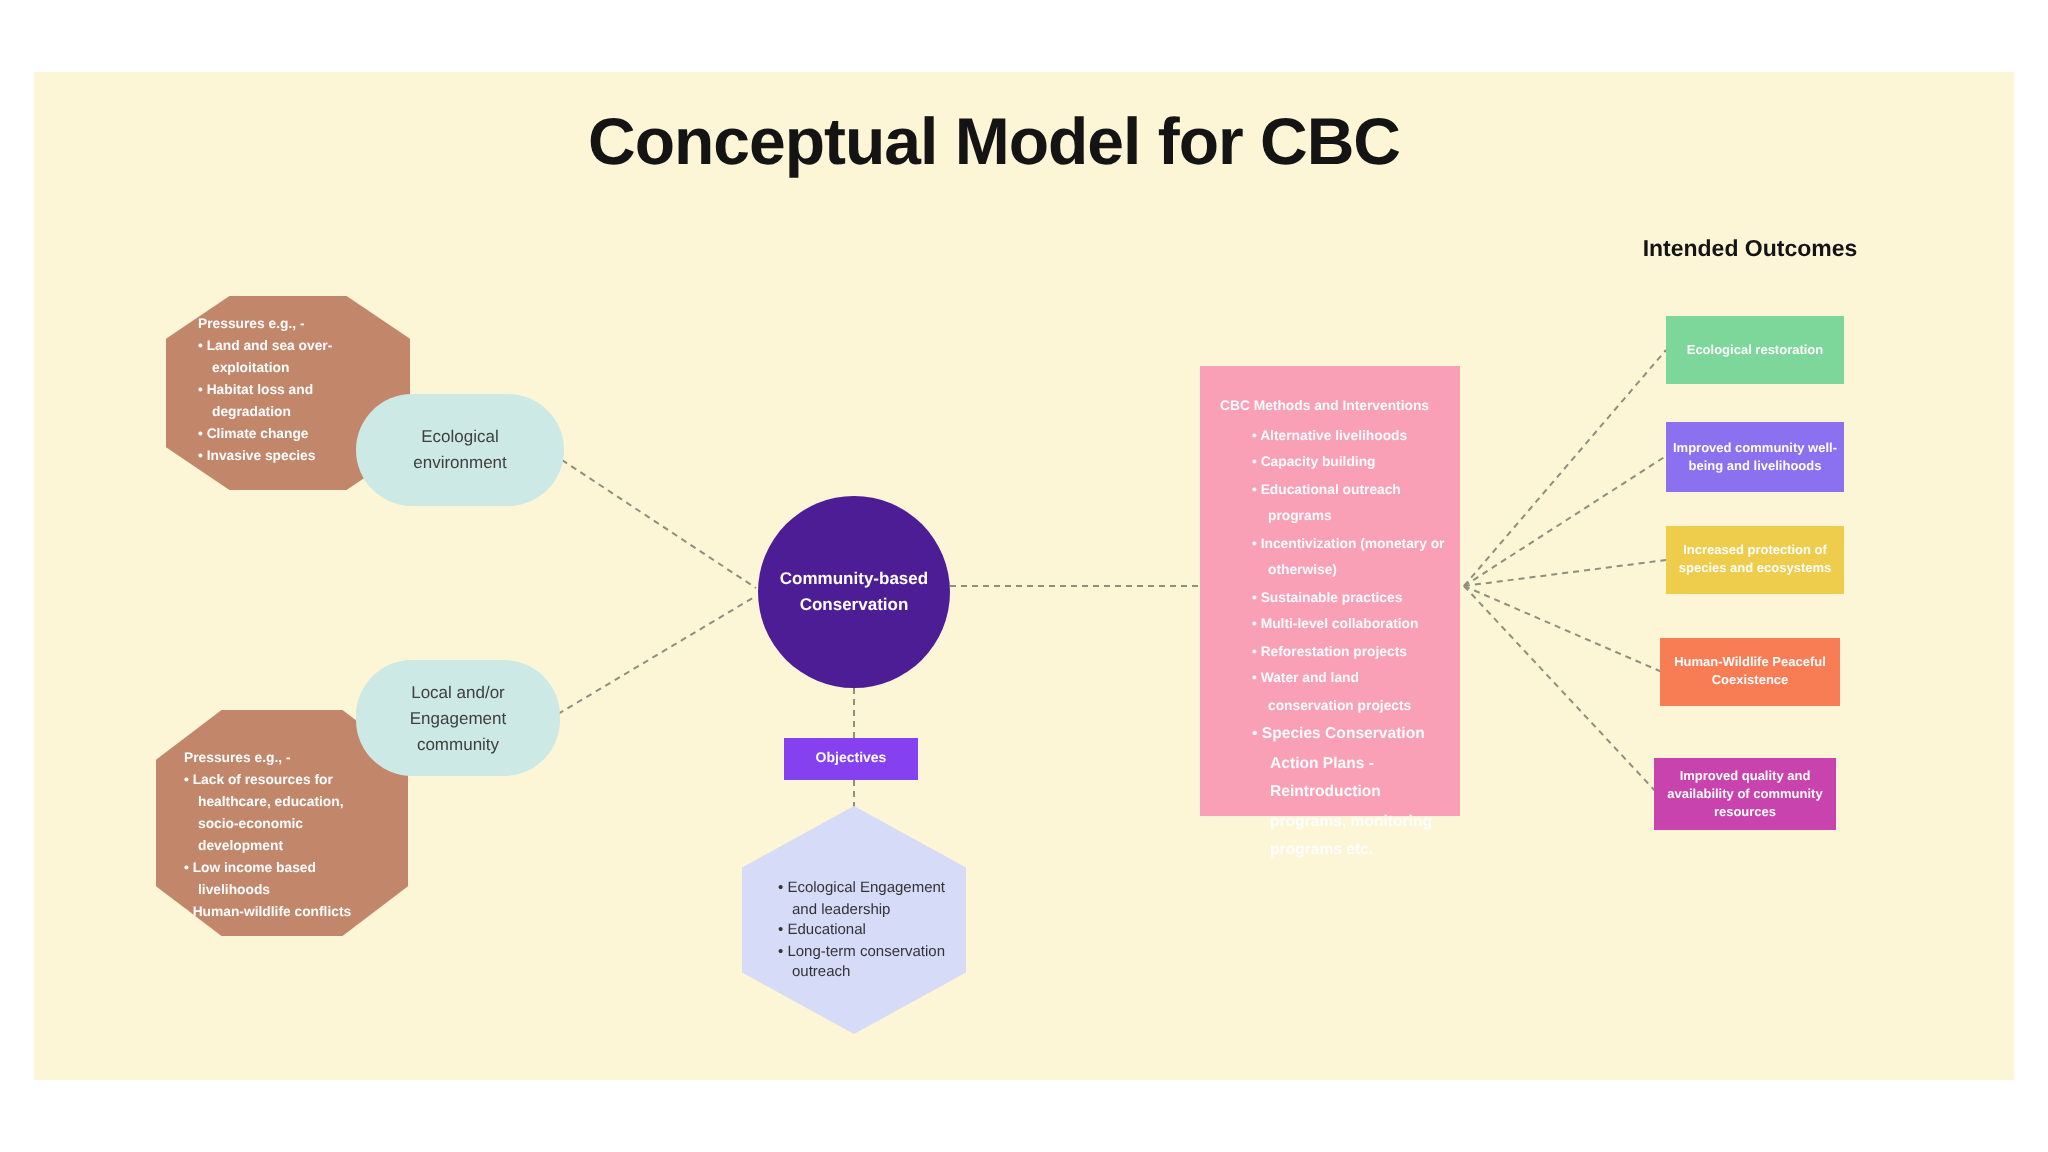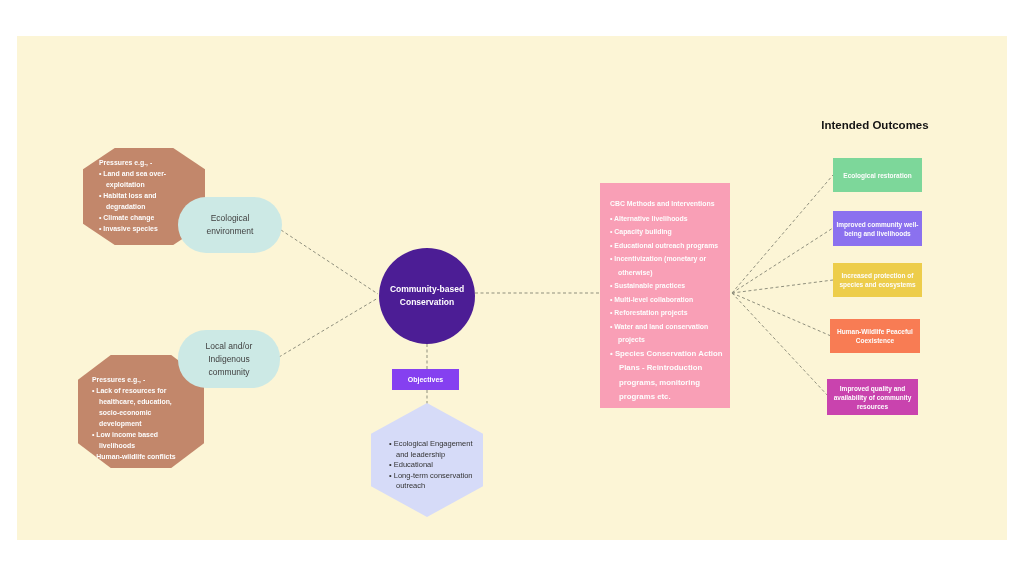--- a/index.html
+++ b/index.html
@@ -69,21 +69,21 @@
   .hexagon li::before{content:"•  ";}
 
   
   .methods{
     position:absolute;left:600px;top:183px;width:130px;height:225px;z-index:3;
     background:#F99FB6;color:#FDFDFD;padding:14px 6px 0 10px;box-sizing:border-box;
     font-weight:700;
   }
   .methods .m-head{font-size:6.9px;line-height:13.5px;margin-bottom:1px;}
   .methods ul{margin:0;padding:0;list-style:none;font-size:6.9px;line-height:13.5px;}
-  .methods li{padding-left:8px;text-indent:-8px;}
+  .methods li{padding-left:8px;text-indent:-8px;margin-left:16px;}
   .methods li::before{content:"•  ";}
   .methods li.big{font-size:7.8px;line-height:14.5px;padding-left:9px;text-indent:-9px;}
 
   
   .outcomes-head{
     position:absolute;left:815px;top:119px;width:120px;z-index:3;
     text-align:center;font-size:11.5px;font-weight:800;color:#141414;
   }
   .outcome{
     position:absolute;z-index:3;color:#FDFDFD;
@@ -110,20 +110,21 @@
       <line x1="427" y1="344" x2="427" y2="369"></line>
       <line x1="427" y1="390" x2="427" y2="412"></line>
       <line x1="732" y1="293" x2="833" y2="175"></line>
       <line x1="732" y1="293" x2="833" y2="228"></line>
       <line x1="732" y1="293" x2="833" y2="280"></line>
       <line x1="732" y1="293" x2="831" y2="336"></line>
       <line x1="732" y1="293" x2="829" y2="397"></line>
     </g>
   </svg>
 
+  <h1 class="title">Conceptual Model for CBC</h1>
 
   <div class="octagon eco">
     <div class="oct-head">Pressures e.g., -</div>
     <ul>
       <li>Land and sea over-exploitation</li>
       <li>Habitat loss and degradation</li>
       <li>Climate change</li>
       <li>Invasive species</li>
     </ul>
   </div>
@@ -135,21 +136,21 @@
   <div class="octagon comm">
     <div class="oct-head">Pressures e.g., -</div>
     <ul>
       <li>Lack of resources for healthcare, education, socio-economic development</li>
       <li>Low income based livelihoods</li>
       <li>Human-wildlife conflicts</li>
     </ul>
   </div>
 
   <div class="pill comm">
-    <span>Local and/or Indigenous community</span>
+    <span>Local and/or Engagement community</span>
   </div>
 
   <div class="core-circle">
     <span>Community-based Conservation</span>
   </div>
 
   <div class="objectives-btn">
     <span>Objectives</span>
   </div>
 

